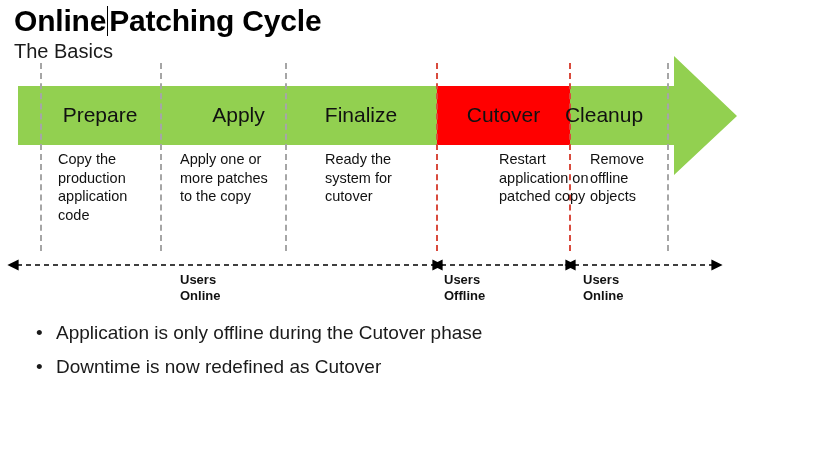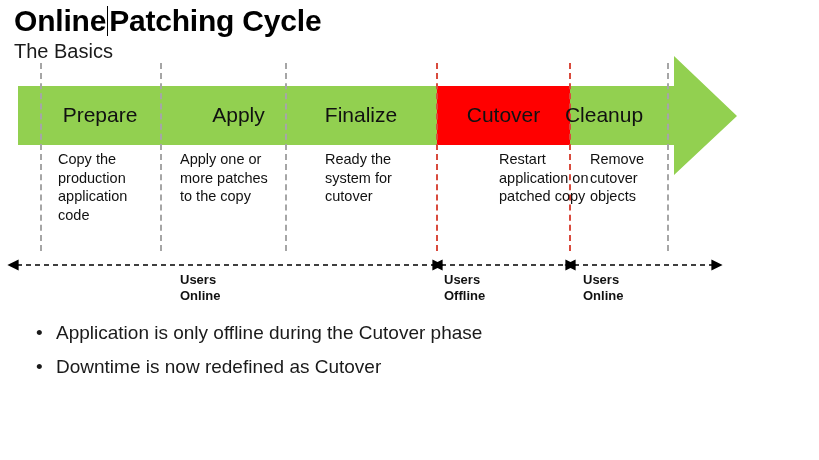--- a/index.html
+++ b/index.html
@@ -105,21 +105,21 @@
   <div class="phase-label" style="left:40px;width:120px;">Prepare</div>
   <div class="phase-label" style="left:176px;width:125px;">Apply</div>
   <div class="phase-label" style="left:285px;width:152px;">Finalize</div>
   <div class="phase-label" style="left:437px;width:133px;">Cutover</div>
   <div class="phase-label" style="left:555px;width:98px;">Cleanup</div>
 
   <div class="phase-desc" style="left:58px;width:95px;">Copy the production application code</div>
   <div class="phase-desc" style="left:180px;width:98px;">Apply one or more patches to the copy</div>
   <div class="phase-desc" style="left:325px;width:92px;">Ready the system for cutover</div>
   <div class="phase-desc" style="left:455px;width:104px;margin-left:44px;">Restart application on patched copy</div>
-  <div class="phase-desc" style="left:590px;width:72px;">Remove cutover objects</div>
+  <div class="phase-desc" style="left:590px;width:72px;">Remove offline objects</div>
 
   <svg class="band-svg" viewBox="0 0 819 30" xmlns="http://www.w3.org/2000/svg">
     <defs>
       <marker id="ahL" markerWidth="7" markerHeight="7" refX="6" refY="3.5" orient="auto" markerUnits="strokeWidth">
         <polygon points="7,0 7,7 0,3.5" fill="#000000"></polygon>
       </marker>
       <marker id="ahR" markerWidth="7" markerHeight="7" refX="1" refY="3.5" orient="auto" markerUnits="strokeWidth">
         <polygon points="0,0 0,7 7,3.5" fill="#000000"></polygon>
       </marker>
     </defs>

